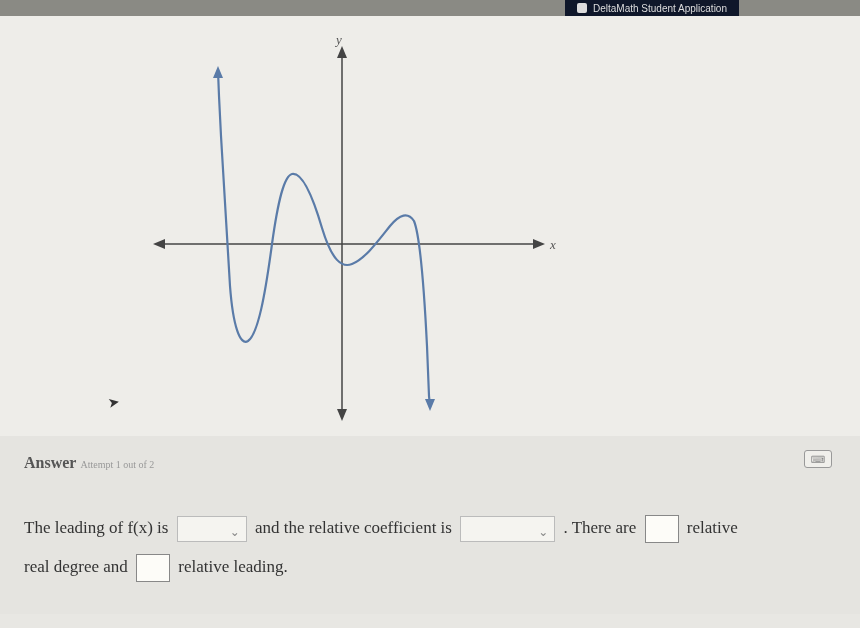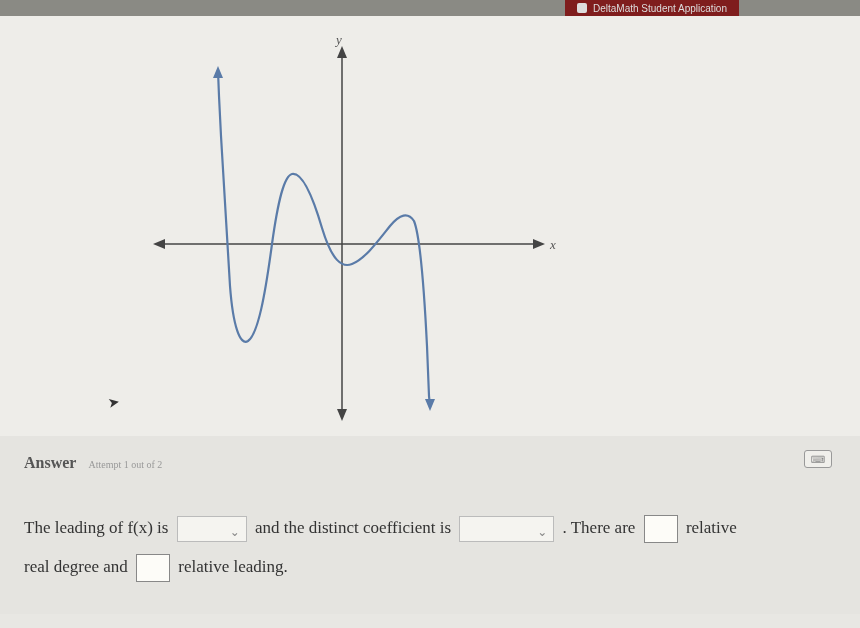--- a/index.html
+++ b/index.html
@@ -18,21 +18,21 @@
     .top-bar {
       background: #8a8a84;
       height: 16px;
       width: 100%;
       display: flex;
       align-items: center;
       justify-content: center;
       position: relative;
     }
     .tab {
-      background: #7f1d1d;
+      background: #0f172a;
       color: #ddd;
       font-family: Arial, sans-serif;
       font-size: 10px;
       padding: 2px 12px;
       display: flex;
       align-items: center;
       gap: 6px;
       position: absolute;
       left: 565px;
       top: 0;
@@ -60,21 +60,21 @@
       transform: rotate(-10deg);
     }
     .answer-section {
       background: #e5e4e0;
       padding: 18px 24px 28px 24px;
       position: relative;
     }
     .answer-header {
       display: flex;
       align-items: baseline;
-      gap: 12px;
+      gap: 4px;
       margin-bottom: 36px;
     }
     .answer-label {
       font-weight: bold;
       font-size: 16px;
       color: #555;
     }
     .attempt-text {
       font-size: 10px;
       color: #999;
@@ -181,21 +181,21 @@
 <div class="answer-section">
   <div class="answer-header">
     <span class="answer-label">Answer</span>
     <span class="attempt-text">Attempt 1 out of 2</span>
   </div>
   <div class="keyboard-icon">⌨</div>
 
   <div class="question-text">
     <span>The leading of f(x) is</span>
     <span class="dropdown"></span>
-    <span>and the distinct coefficient is</span>
+    <span>and the relative coefficient is</span>
     <span class="dropdown wide"></span>
     <span>. There are</span>
     <span class="input-box"></span>
     <span>relative</span>
     <br>
     <span>real degree and</span>
     <span class="input-box"></span>
     <span>relative leading.</span>
   </div>
 </div>

